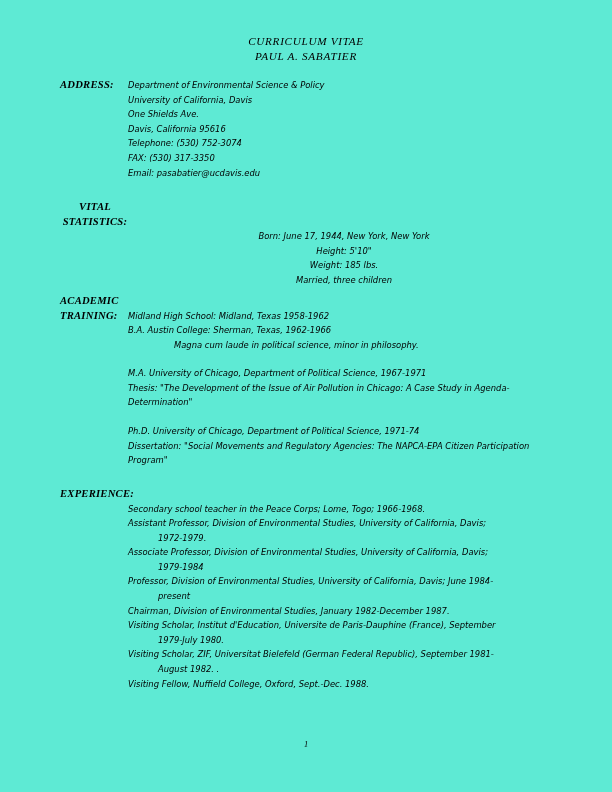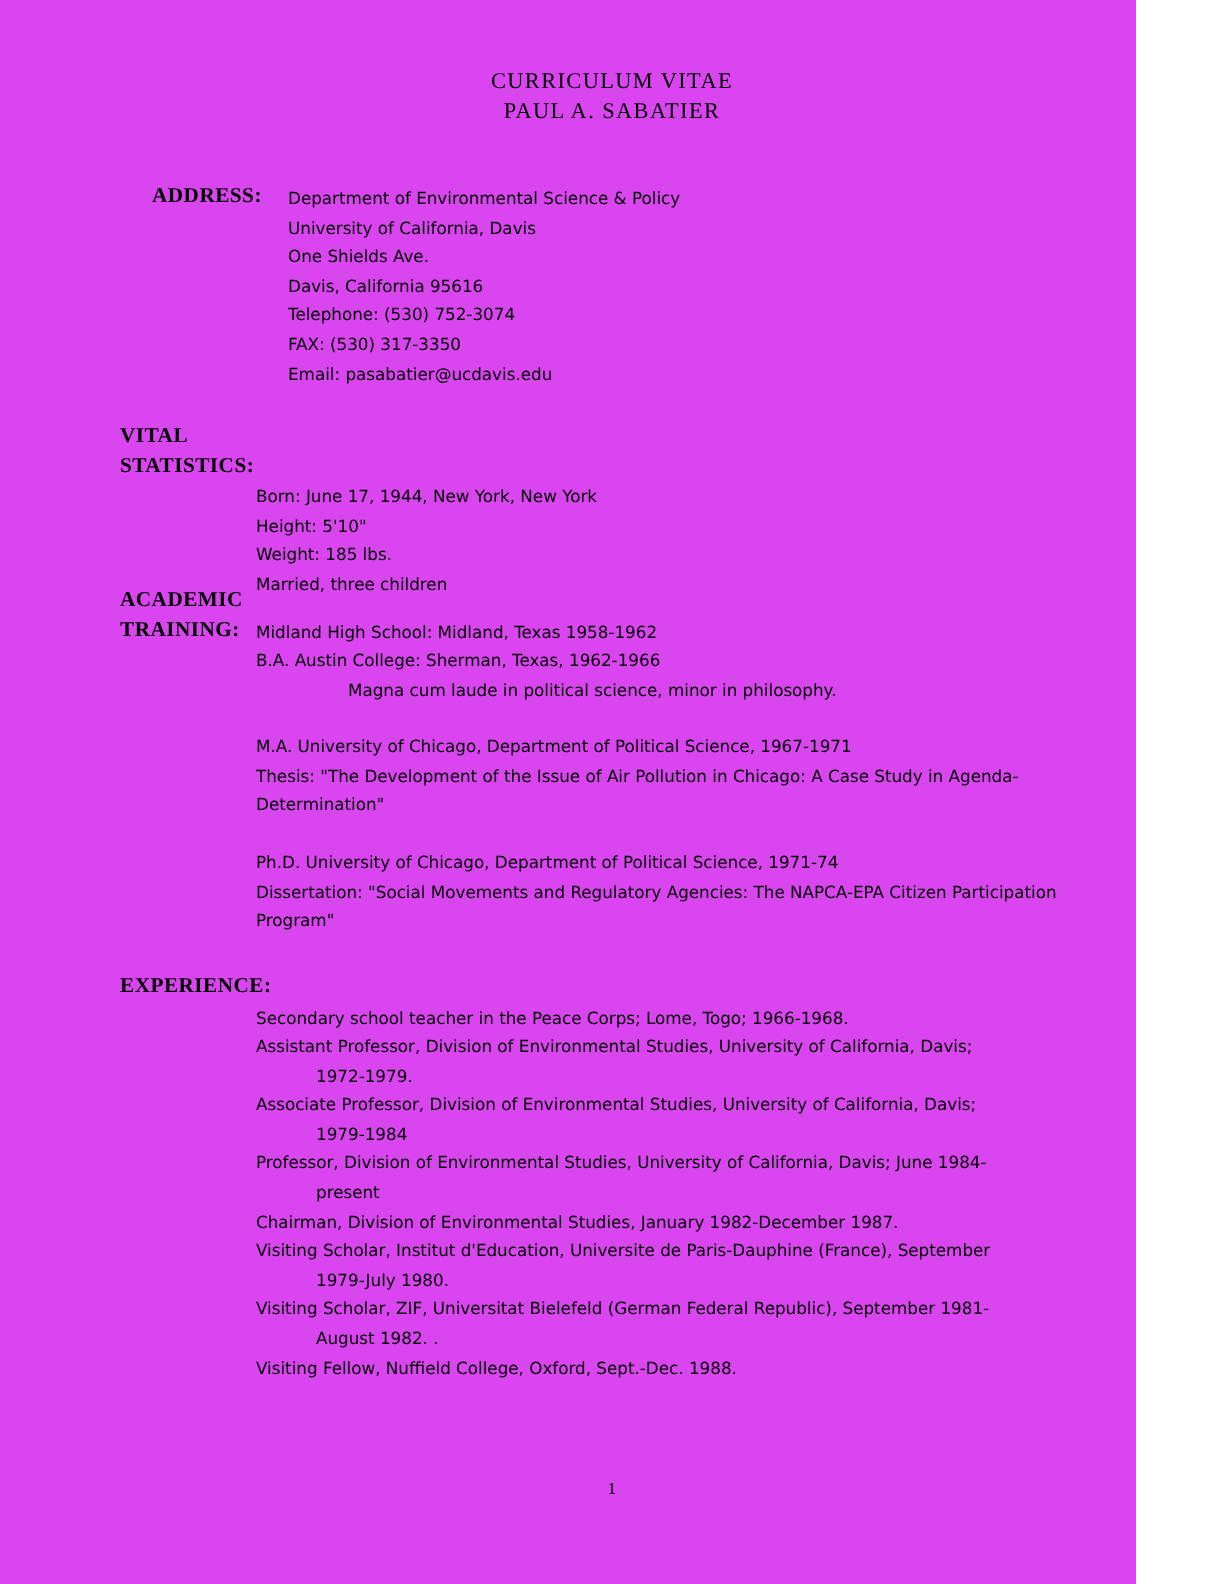--- a/index.html
+++ b/index.html
@@ -12,23 +12,24 @@
     height: 792px;
     position: relative;
     font-family: "DejaVu Sans", sans-serif;
     color: #000000;
     overflow: hidden;
   }
   .page {
     position: absolute;
     left: 0;
     top: 0;
-    width: 568px;
+    width: 612px;
     height: 792px;
-    background: #d946ef;
+    background: #5eead4;
+    font-style: italic;
   }
 
   
   .title-block {
     position: absolute;
     left: 0;
     top: 34px;
     width: 612px;
     text-align: center;
   }
@@ -101,36 +102,36 @@
 </head>
 <body>
 
 <div class="page">
 
   <div class="title-block">
     <div class="title-line">CURRICULUM VITAE</div>
     <div class="title-line">PAUL A. SABATIER</div>
   </div>
 
-  <div class="section" style="top:92px;margin-left:16px;">
+  <div class="section" style="top:78px;">
     <div class="label-stack">
       <div class="label">ADDRESS:</div>
     </div>
     <div class="body-col">
       <div class="line">Department of Environmental Science &amp; Policy</div>
       <div class="line">University of California, Davis</div>
       <div class="line">One Shields Ave.</div>
       <div class="line">Davis, California 95616</div>
       <div class="line">Telephone:  (530) 752-3074</div>
       <div class="line">FAX: (530) 317-3350</div>
       <div class="line">Email: pasabatier@ucdavis.edu</div>
     </div>
   </div>
 
-  <div class="section" style="top:212px;">
+  <div class="section" style="top:200px;text-align:center;">
     <div class="label-stack">
       <div class="label">VITAL</div>
       <div class="label">STATISTICS:</div>
     </div>
     <div class="body-col" style="padding-top:29px;">
       <div class="line">Born: June 17, 1944, New York, New York</div>
       <div class="line">Height:  5'10"</div>
       <div class="line">Weight: 185 lbs.</div>
       <div class="line">Married, three children</div>
     </div>

